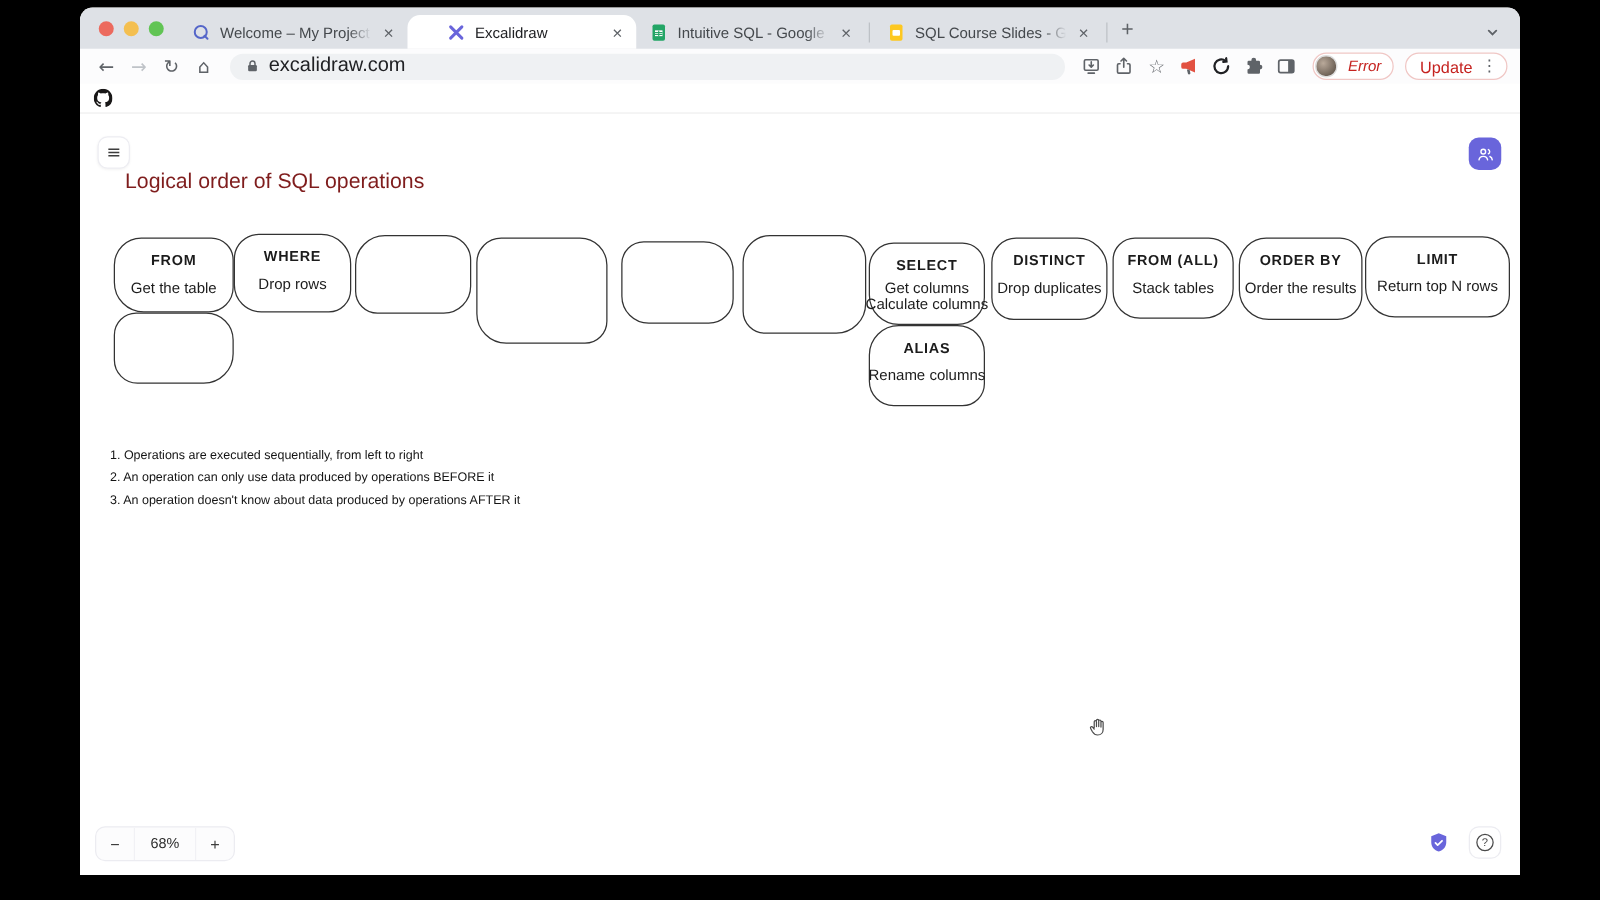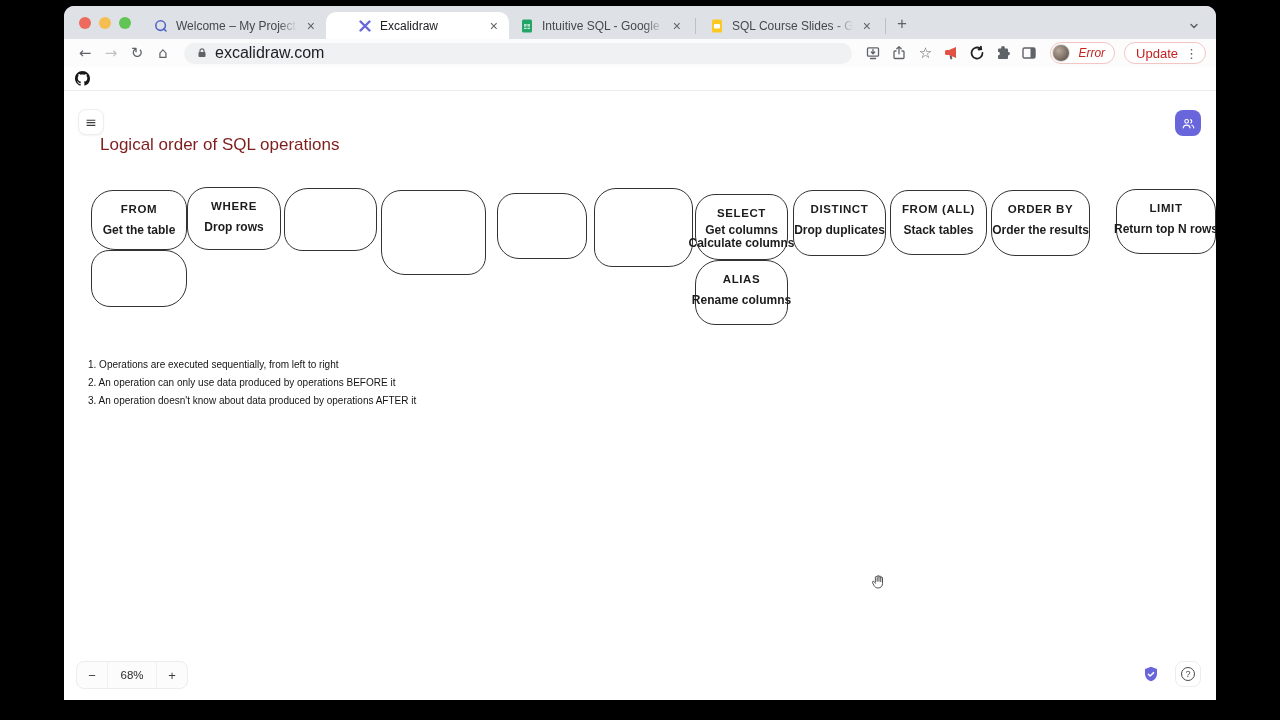--- a/index.html
+++ b/index.html
@@ -54,21 +54,21 @@
   .help-btn { left:1111px; top:570px; background:#fff; border:1px solid #ececf1; }
   .help-glyph { width:14px; height:14px; border:1.2px solid #4a4a4a; border-radius:50%; color:#4a4a4a;
                 font-size:9px; display:flex; align-items:center; justify-content:center; }
 
   .board-title { position:absolute; left:36px; top:44px; font-size:17px; color:#7f1d1d; }
 
   .box { position:absolute; border:1.4px solid #333; border-radius:20px; background:#fff;
          display:flex; flex-direction:column; align-items:center; padding-top:12px; gap:9px; }
   .bx-label { font-family:Liberation Sans, sans-serif; font-weight:600; font-size:11.5px;
               letter-spacing:.6px; color:#1c1c1c; white-space:nowrap; }
-  .bx-sub { font-size:12px; color:#1c1c1c; white-space:nowrap; text-align:right; line-height:13px;font-weight:bold; }
+  .bx-sub { font-size:12px; color:#1c1c1c; white-space:nowrap; text-align:right; line-height:13px; }
 
   .notes { position:absolute; left:24px; top:265px; font-size:10px; line-height:18px; color:#141414; }
 
   .zoombar { position:absolute; left:12px; top:570px; height:28px; display:flex; align-items:stretch;
              background:#fcfcfd; border:1px solid #ececf1; border-radius:8px; overflow:hidden; }
   .zoombtn { width:30px; display:flex; align-items:center; justify-content:center; font-size:13px; color:#3d3d3d; }
   .zoomval { width:50px; display:flex; align-items:center; justify-content:center; font-size:11.5px; color:#2b2b2b;
              border-left:1px solid #f1f1f5; border-right:1px solid #f1f1f5; }
 
   .shield { position:absolute; left:1078px; top:574px; }
@@ -245,21 +245,21 @@
       <div class="bx-sub">Drop duplicates</div>
     </div>
     <div class="box" style="left:826px;top:99px;width:97px;height:65px;border-radius:18px 20px 24px 22px">
       <div class="bx-label">FROM (ALL)</div>
       <div class="bx-sub">Stack tables</div>
     </div>
     <div class="box" style="left:927px;top:99px;width:99px;height:66px;border-radius:22px 18px 20px 24px">
       <div class="bx-label">ORDER BY</div>
       <div class="bx-sub">Order the results</div>
     </div>
-    <div class="box" style="left:1052px;top:98px;width:100px;height:65px;border-radius:20px 22px 18px 24px">
+    <div class="box" style="left:1028px;top:98px;width:116px;height:65px;border-radius:20px 22px 18px 24px">
       <div class="bx-label">LIMIT</div>
       <div class="bx-sub">Return top N rows</div>
     </div>
 
     <div class="notes">
       <div>1. Operations are executed sequentially, from left to right</div>
       <div>2. An operation can only use data produced by operations BEFORE it</div>
       <div>3. An operation doesn't know about data produced by operations AFTER it</div>
     </div>
 

